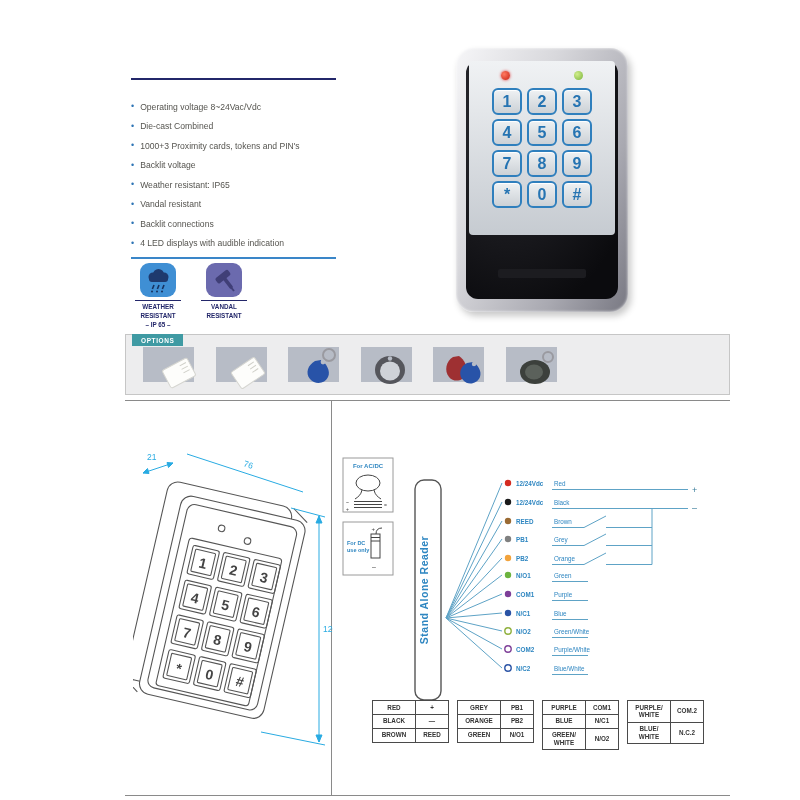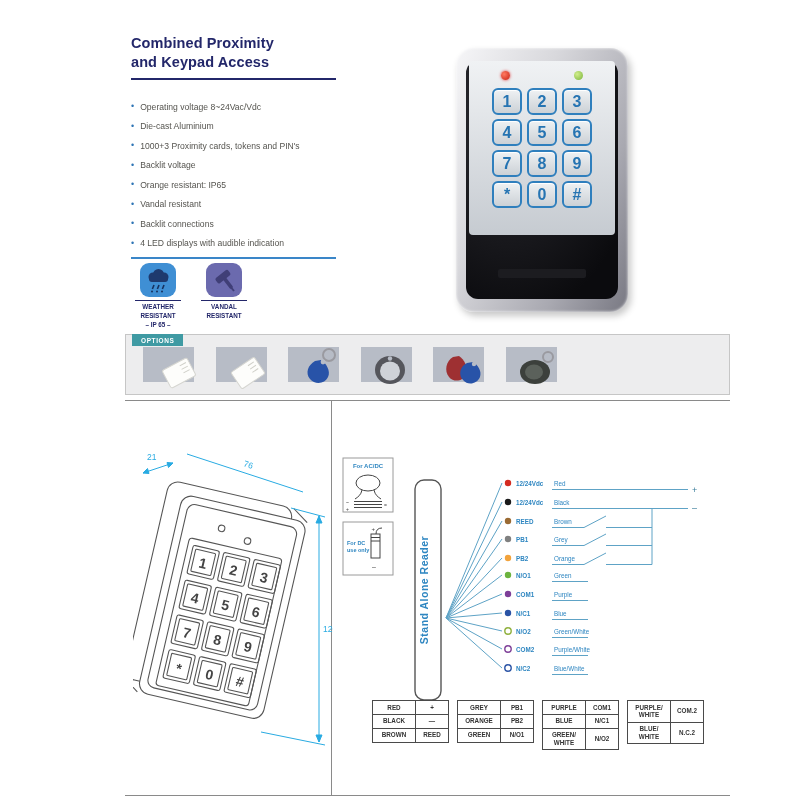--- a/index.html
+++ b/index.html
@@ -70,44 +70,42 @@
              text-align:center;vertical-align:middle;white-space:pre-line;padding:2.5px 3px;
              line-height:1.25;}
   .tables td.c1{min-width:36px;}
   .tables td.c2{min-width:26px;}
 </style>
 </head>
 <body>
 
 <div class="page">
 
-  <div class="abs title">Combined Proximity
-and Keypad Access</div>
   <div class="abs title-rule"></div>
 
   <div class="abs features">
     <div class="feature">
         <span class="blt">•</span>
         <span>Operating voltage 8~24Vac/Vdc</span>
       </div>
     <div class="feature">
         <span class="blt">•</span>
-        <span>Die-cast Aluminium</span>
+        <span>Die-cast Combined</span>
       </div>
     <div class="feature">
         <span class="blt">•</span>
         <span>1000+3 Proximity cards, tokens and PIN's</span>
       </div>
     <div class="feature">
         <span class="blt">•</span>
         <span>Backlit voltage</span>
       </div>
     <div class="feature">
         <span class="blt">•</span>
-        <span>Orange resistant: IP65</span>
+        <span>Weather resistant: IP65</span>
       </div>
     <div class="feature">
         <span class="blt">•</span>
         <span>Vandal resistant</span>
       </div>
     <div class="feature">
         <span class="blt">•</span>
         <span>Backlit connections</span>
       </div>
     <div class="feature">

